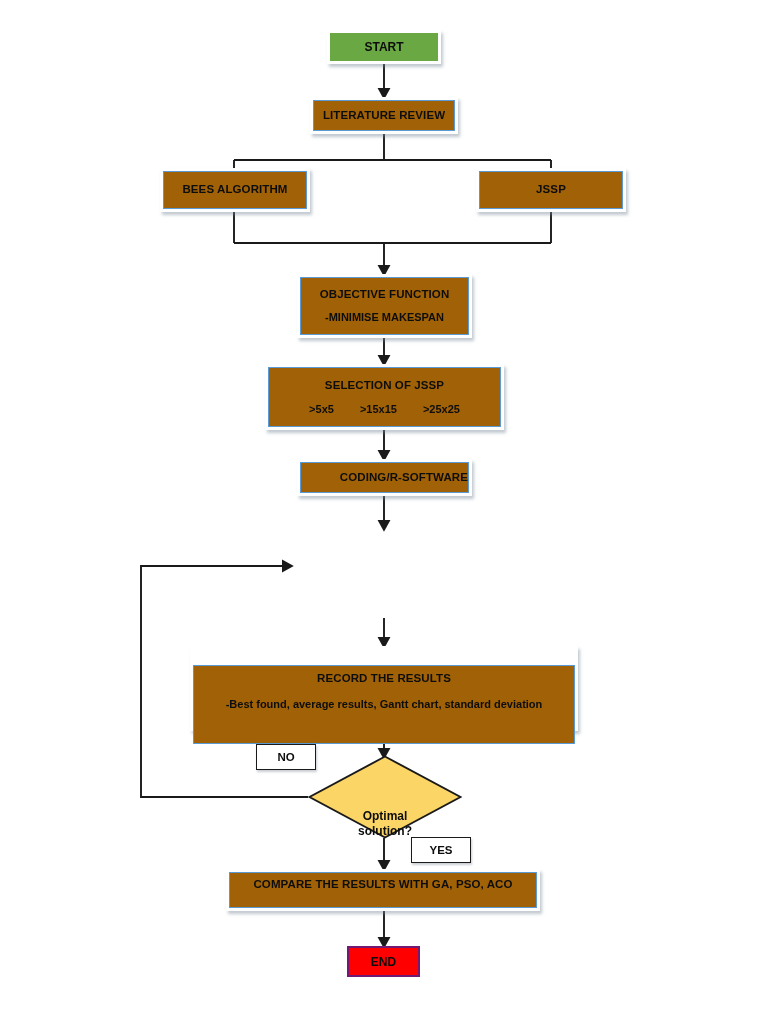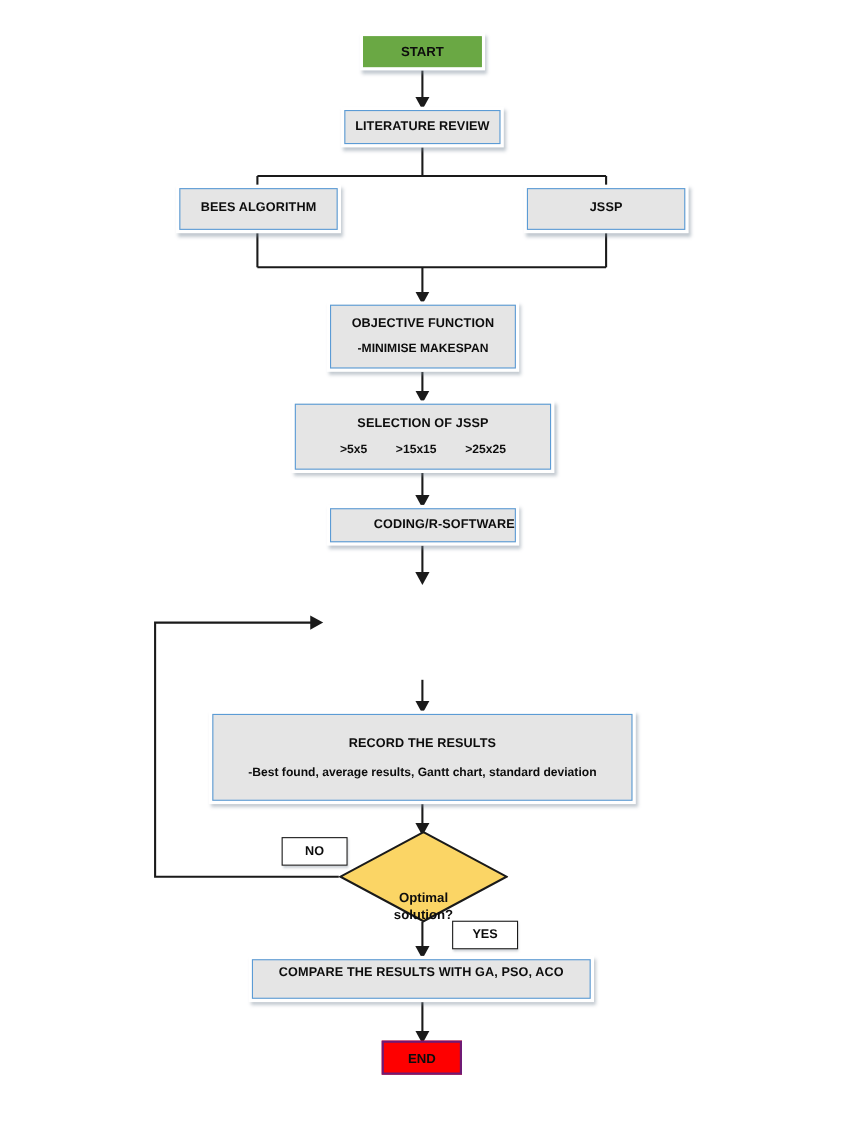--- a/index.html
+++ b/index.html
@@ -31,21 +31,21 @@
   .boxframe > .fill {
     width: 100%;
     height: 100%;
     box-sizing: border-box;
     display: flex;
     flex-direction: column;
     align-items: center;
     justify-content: flex-start;
   }
 
-  .fill.blue  { background: #e5e5e5; border: 1px solid #5b9bd5; }
+  .fill.blue  { background: #a16207; border: 1px solid #5b9bd5; }
   .fill.green { background: #6aa844; border: 1px solid #6aa844; }
 
   .title-line {
     font-weight: bold;
     font-size: 11.5px;
     letter-spacing: 0.1px;
     line-height: 1.15;
     color: #0d0d0d;
     white-space: nowrap;
   }
@@ -205,37 +205,37 @@
   </div>
 
   <div class="boxframe" style="left:297px; top:459px; width:175px; height:37px;">
     <div class="fill blue" style="justify-content:center;align-items:flex-end;">
       <div class="title-line">CODING/R-SOFTWARE</div>
     </div>
   </div>
 
 
   <div class="boxframe" style="left:190px; top:646px; width:388px; height:85px;">
-    <div class="fill blue" style="justify-content:flex-start; padding-top:20px;">
+    <div class="fill blue" style="justify-content:flex-start; padding-top:6px;margin-top:16px;">
       <div class="title-line">RECORD THE RESULTS</div>
       <div class="sub-line" style="margin-top:13px;">-Best found, average results, Gantt chart, standard deviation</div>
     </div>
   </div>
 
   <div class="diamond-wrap" style="left:308px; top:755px; width:154px; height:84px;">
     <svg width="154" height="84" viewBox="0 0 154 84">
       <polygon points="77,1.5 152.5,42 77,82.5 1.5,42" fill="#fbd565" stroke="#1a1a1a" stroke-width="1.9"></polygon>
     </svg>
     <div class="diamond-label">
       <span>Optimal</span>
       <span>solution?</span>
     </div>
   </div>
 
-  <div class="tagbox" style="left:256px; top:761px; width:60px; height:26px;">
+  <div class="tagbox" style="left:256px; top:744px; width:60px; height:26px;">
     <span>NO</span>
   </div>
 
   <div class="tagbox" style="left:411px; top:837px; width:60px; height:26px;">
     <span>YES</span>
   </div>
 
   <div class="boxframe" style="left:226px; top:869px; width:314px; height:42px;">
     <div class="fill blue" style="justify-content:flex-start; padding-top:5px;">
       <div class="title-line">COMPARE THE RESULTS WITH GA, PSO, ACO</div>

